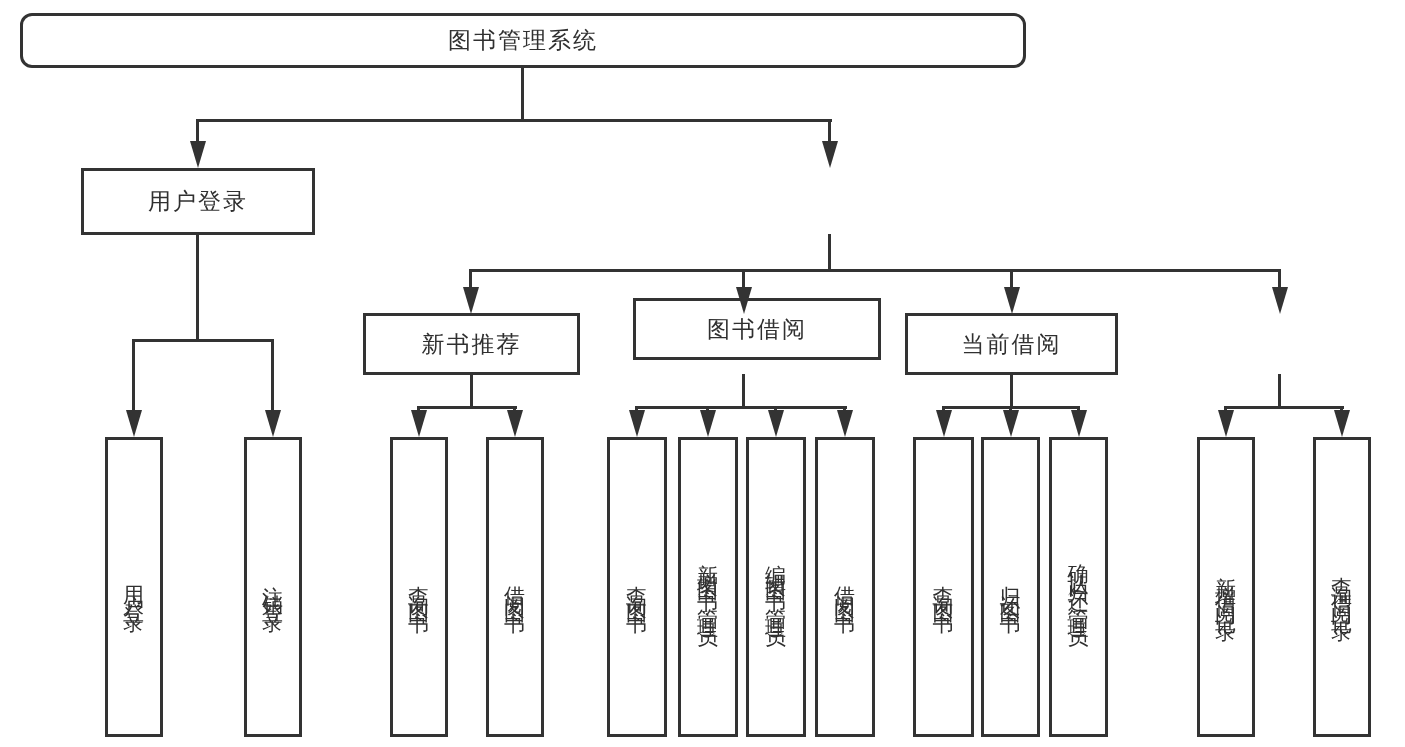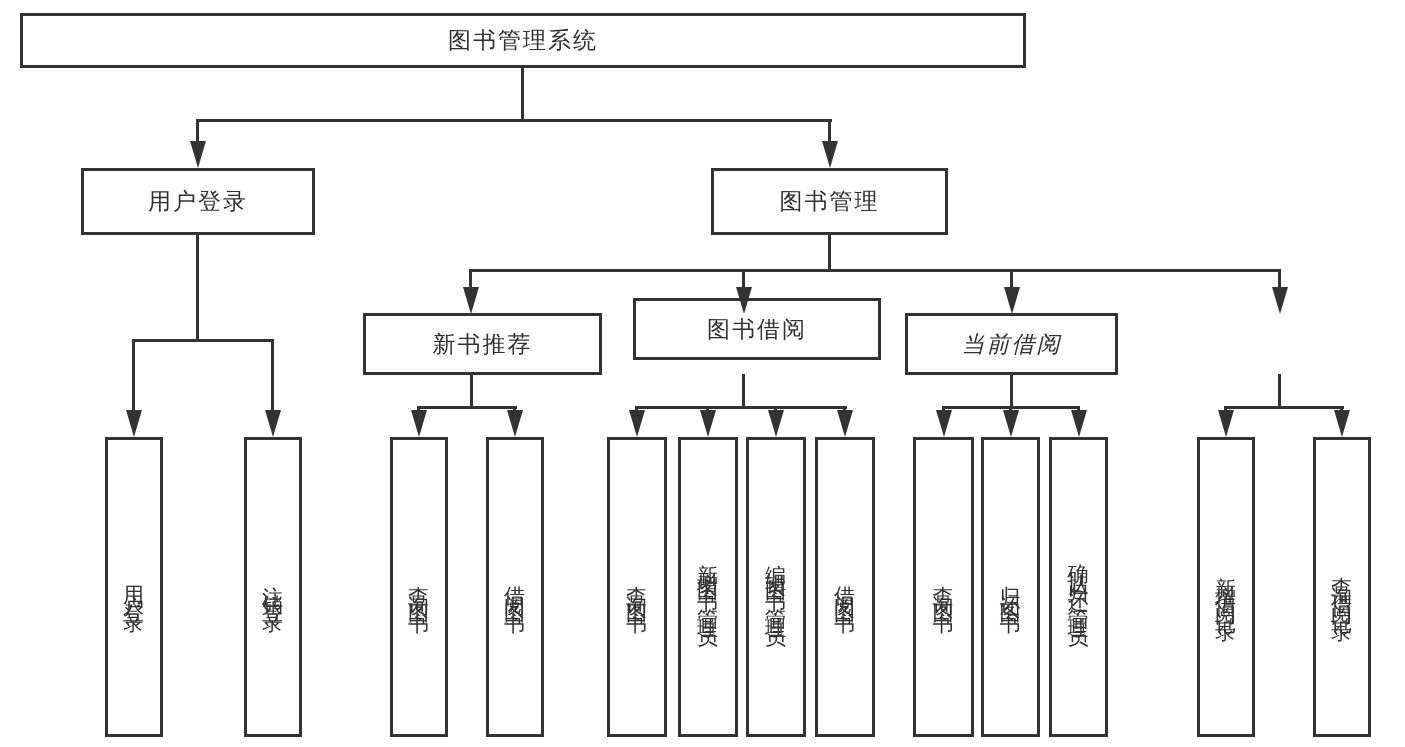--- a/index.html
+++ b/index.html
@@ -31,26 +31,26 @@
   }
   .vl { position: absolute; width: 3px; background: #333333; }
   .hl { position: absolute; height: 3px; background: #333333; }
   .arr {
     position: absolute; width: 0; height: 0;
     border-left: 8px solid transparent;
     border-right: 8px solid transparent;
     border-top: 27px solid #333333;
   }
   
-  #n-root    { left: 20px;  top: 13px;  width: 1006px; height: 55px; }
+  #n-root    { left: 20px;  top: 13px;  width: 1006px; height: 55px; border-radius: 12px; }
   #n-login   { left: 81px;  top: 168px; width: 234px;  height: 67px; }
   #n-mgmt    { left: 711px; top: 168px; width: 237px;  height: 67px; }
-  #n-rec     { left: 363px; top: 313px; width: 239px;  height: 62px; }
+  #n-rec     { left: 363px; top: 313px; width: 217px;  height: 62px; }
   #n-borrow  { left: 633px; top: 298px; width: 248px;  height: 62px; }
-  #n-current { left: 905px; top: 313px; width: 213px;  height: 62px; font-style: italic; }
+  #n-current { left: 905px; top: 313px; width: 213px;  height: 62px; }
   #n-records { left: 1173px;top: 313px; width: 213px;  height: 62px; }
   .leaf { top: 437px; height: 300px; width: 58px; }
   #l-a1 { left: 105px; }  #l-a2 { left: 244px; }
   #l-b1 { left: 390px; }  #l-b2 { left: 486px; }
   #l-c1 { left: 607px; width: 60px; } #l-c2 { left: 678px; width: 60px; }
   #l-c3 { left: 746px; width: 60px; } #l-c4 { left: 815px; width: 60px; }
   #l-d1 { left: 913px; width: 61px; } #l-d2 { left: 981px; width: 59px; }
   #l-d3 { left: 1049px; width: 59px; }
   #l-e1 { left: 1197px; } #l-e2 { left: 1313px; }
   #watermark {
@@ -64,21 +64,20 @@
   }
 </style>
 </head>
 <body>
 
 <div id="canvas">
 
   <div class="node hbox" id="n-root">图书管理系统</div>
 
   <div class="node hbox" id="n-login">用户登录</div>
-  <div class="node hbox" id="n-mgmt">图书管理</div>
 
   <div class="node hbox" id="n-rec">新书推荐</div>
   <div class="node hbox" id="n-borrow">图书借阅</div>
   <div class="node hbox" id="n-current">当前借阅</div>
 
   <div class="node vbox leaf" id="l-a1">用户登录</div>
   <div class="node vbox leaf" id="l-a2">注销登录</div>
 
   <div class="node vbox leaf" id="l-b1">查询图书</div>
   <div class="node vbox leaf" id="l-b2">借阅图书</div>

